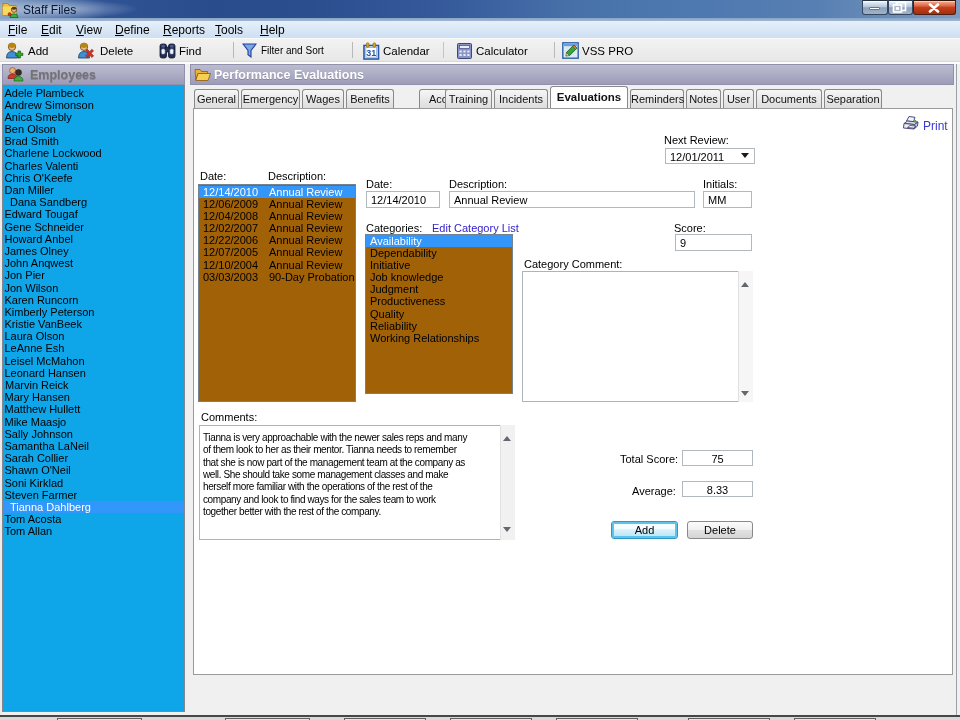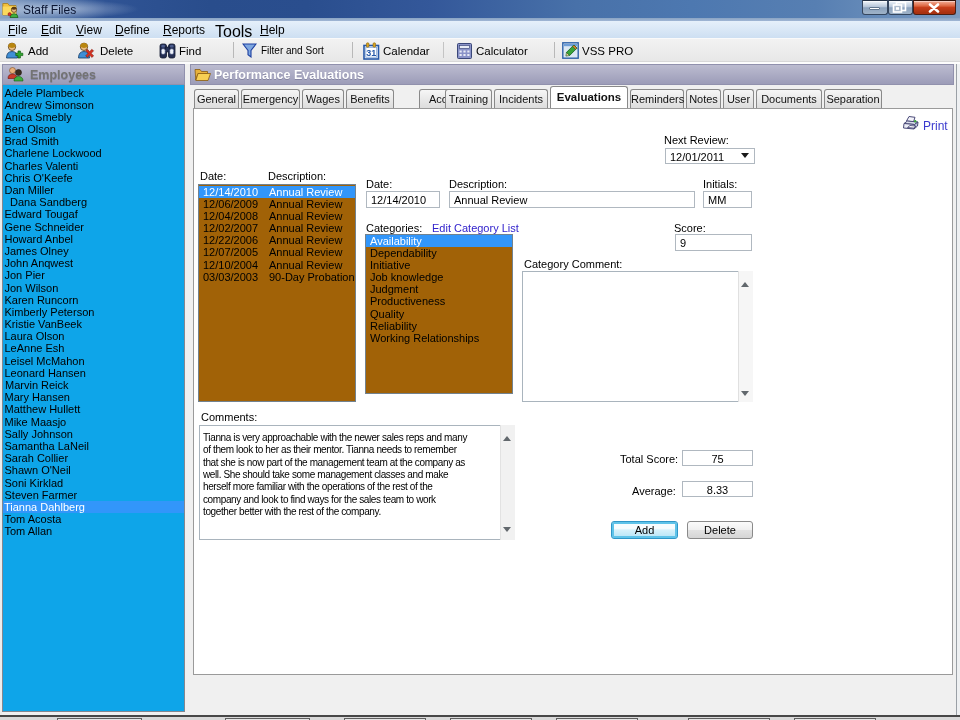--- a/index.html
+++ b/index.html
@@ -41,21 +41,21 @@
 <svg class="a" style="left:928px;top:3px" width="12" height="10" viewBox="0 0 12 10">
     <path d="M2 1.5 L10 8.5 M10 1.5 L2 8.5" stroke="#fff" stroke-width="2.6" stroke-linecap="round"></path>
   </svg>
 
 <div class="a" style="left:0;top:20.5px;width:960px;height:17.5px;background:linear-gradient(#e6f0fa,#cddff2)"></div>
 <div class="a" style="top:23px;left:8px;font-size:12px"><u>F</u>ile</div>
 <div class="a" style="top:23px;left:41px;font-size:12px"><u>E</u>dit</div>
 <div class="a" style="top:23px;left:76px;font-size:12px"><u>V</u>iew</div>
 <div class="a" style="top:23px;left:115px;font-size:12px"><u>D</u>efine</div>
 <div class="a" style="top:23px;left:163px;font-size:12px"><u>R</u>eports</div>
-<div class="a" style="top:23px;left:215px;font-size:16px"><u>T</u>ools</div>
+<div class="a" style="top:23px;left:215px;font-size:12px"><u>T</u>ools</div>
 <div class="a" style="top:23px;left:260px;font-size:12px"><u>H</u>elp</div>
 
 <div class="a" style="left:0;top:38px;width:960px;height:24px;background:linear-gradient(#f2f2f2,#e7e7e7);border-top:1px solid #fafafa;border-bottom:1px solid #d8d8d8"></div>
 <div class="a" style="left:0;top:62px;width:960px;height:1.5px;background:#fdfdfd"></div>
 
 <div class="a" style="left:233px;top:42px;width:1px;height:16px;background:#b8b8b8"></div>
 <div class="a" style="left:352px;top:42px;width:1px;height:16px;background:#b8b8b8"></div>
 <div class="a" style="left:554px;top:42px;width:1px;height:16px;background:#b8b8b8"></div>
 <div class="a" style="left:443px;top:42px;width:1px;height:16px;background:#c4c4c4"></div>
 
@@ -163,21 +163,21 @@
     <div class="row" style="height:12.2px;line-height:12.2px;padding-left:2px">Marvin Reick</div>
     <div class="row" style="height:12.2px;line-height:12.2px;padding-left:1.5px">Mary Hansen</div>
     <div class="row" style="height:12.2px;line-height:12.2px;padding-left:1.5px">Matthew Hullett</div>
     <div class="row" style="height:12.2px;line-height:12.2px;padding-left:1.5px">Mike Maasjo</div>
     <div class="row" style="height:12.2px;line-height:12.2px;padding-left:1.5px">Sally Johnson</div>
     <div class="row" style="height:12.2px;line-height:12.2px;padding-left:1.5px">Samantha LaNeil</div>
     <div class="row" style="height:12.2px;line-height:12.2px;padding-left:1.5px">Sarah Collier</div>
     <div class="row" style="height:12.2px;line-height:12.2px;padding-left:1.5px">Shawn O'Neil</div>
     <div class="row" style="height:12.2px;line-height:12.2px;padding-left:1.5px">Soni Kirklad</div>
     <div class="row" style="height:12.2px;line-height:12.2px;padding-left:1.5px">Steven Farmer</div>
-    <div class="row sel" style="height:12.2px;line-height:12.2px;padding-left:1px">Tianna Dahlberg</div>
+    <div class="row sel" style="height:12.2px;line-height:12.2px;padding-left:7px">Tianna Dahlberg</div>
     <div class="row" style="height:12.2px;line-height:12.2px;padding-left:1.5px">Tom Acosta</div>
     <div class="row" style="height:12.2px;line-height:12.2px;padding-left:1.5px">Tom Allan</div>
   </div>
 
 <div class="a" style="left:184.5px;top:63.5px;width:5.5px;height:653px;background:#f0f0f0"></div>
 
 <div class="a" style="left:190px;top:63.5px;width:766px;height:652px;background:#f0f0f0"></div>
 <div class="a" style="left:190px;top:63.5px;width:764px;height:21.5px;background:linear-gradient(#bcbcd0,#9c9cb8);border:1px solid #9191ad"></div>
 <svg class="a" style="left:194px;top:66.5px" width="17" height="15" viewBox="0 0 17 15">
   <path d="M1 2.5 h5 l1.5 2 h6 v2 H4 L1.8 13 z" fill="#e8b23c" stroke="#8a5c10" stroke-width="0.8"></path>

